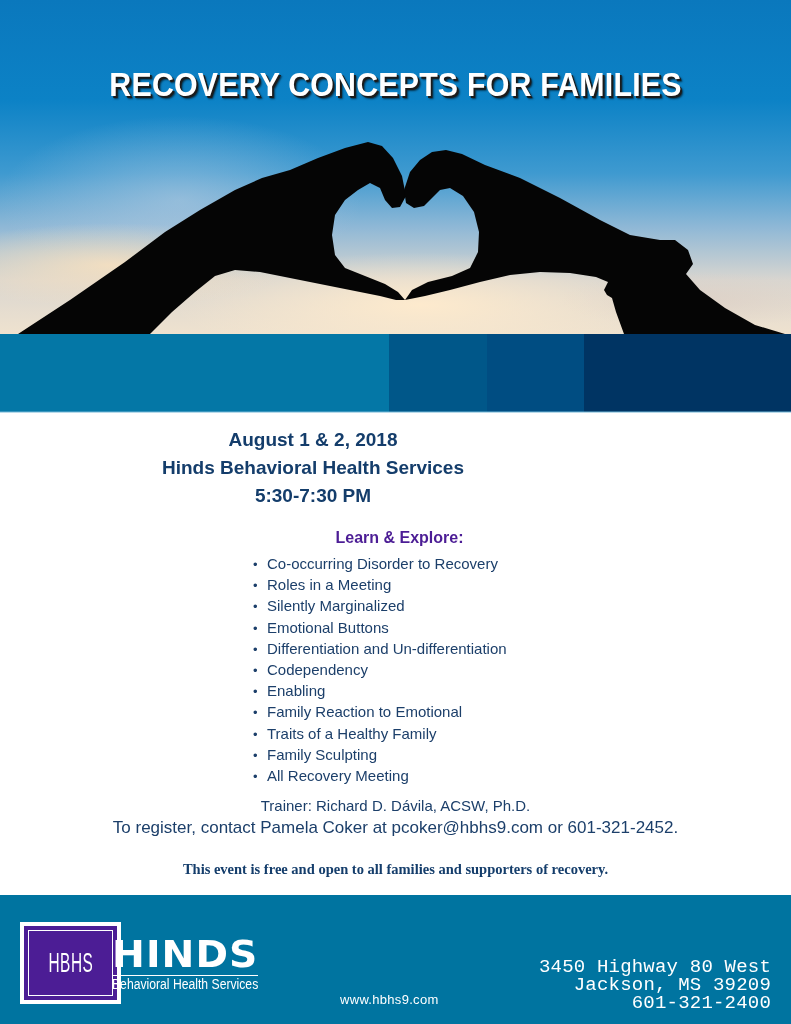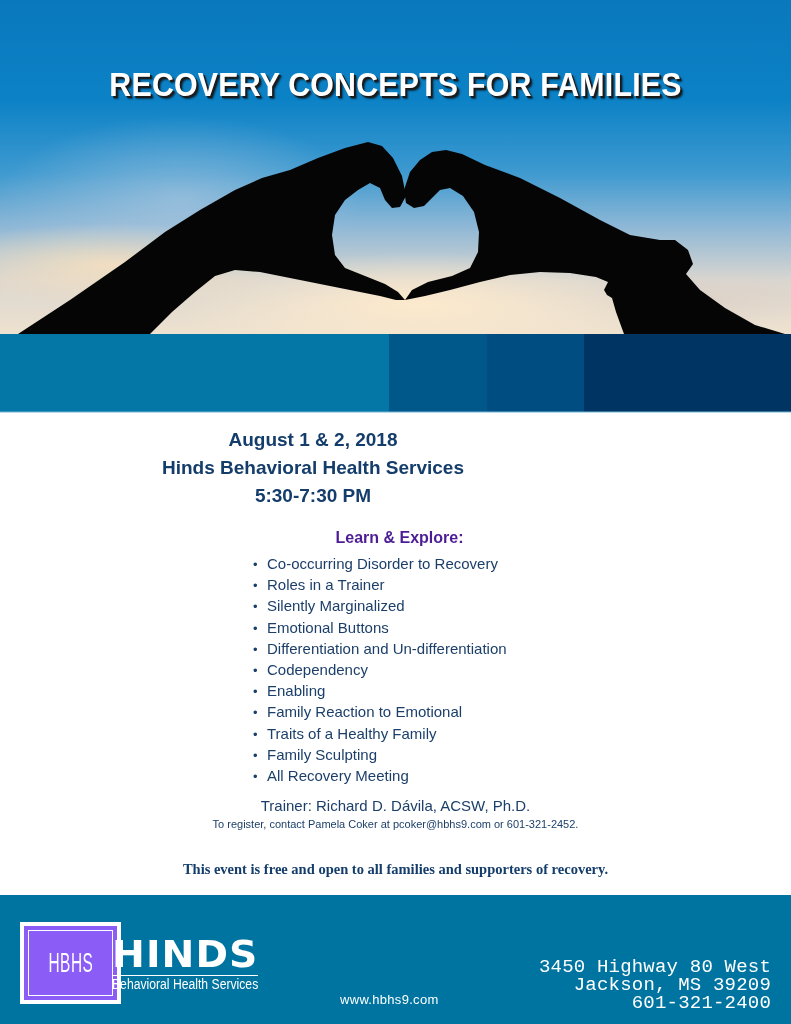--- a/index.html
+++ b/index.html
@@ -44,32 +44,32 @@
     .topics { position: absolute; left: 253px; top: 554px; list-style: none; color: #1c3f6a; }
     .topics li { font-size: 15px; line-height: 20.2px; white-space: nowrap; }
     .topics .bullet { display: inline-block; width: 14px; font-size: 13px; }
 
     .trainer {
       position: absolute; left: 0; top: 797px; width: 791px; text-align: center;
       color: #1c3f6a; font-size: 15px;
     }
     .register {
       position: absolute; left: 0; top: 818px; width: 791px; text-align: center;
-      color: #1c3f6a; font-size: 11px;
+      color: #1c3f6a; font-size: 17px;
     }
     .free-note {
       position: absolute; left: 0; top: 861px; width: 791px; text-align: center;
       color: #143d6b; font-size: 14.5px; font-weight: bold; font-family: Liberation Serif, serif;
     }
 
     
     .footer { position: absolute; left: 0; top: 895px; width: 791px; height: 129px; background: #0074a0; }
     .logo-box {
       position: absolute; left: 20px; top: 27px; width: 101px; height: 82px;
-      border: 4px solid #ffffff; background: #8b5cf6;
+      border: 4px solid #ffffff; background: #4c1d95;
     }
     .logo-box .inner {
       position: absolute; left: 4px; top: 4px; right: 4px; bottom: 4px; border: 1.5px solid #ffffff;
       display: flex; align-items: center; justify-content: center;
     }
     .logo-box .mark {
       color: #ffffff; font-size: 28px; font-family: "Liberation Sans Narrow", "Liberation Sans", sans-serif;
       transform: scaleX(0.55); letter-spacing: 1px; font-weight: normal;
     }
     .brand-name {
@@ -127,21 +127,21 @@
 <div class="details">
   <div class="line">August 1 &amp; 2, 2018</div>
   <div class="line">Hinds Behavioral Health Services</div>
   <div class="line">5:30-7:30 PM</div>
 </div>
 
 <div class="learn-heading">Learn &amp; Explore:</div>
 
 <ul class="topics">
   <li><span class="bullet">•</span><span>Co-occurring Disorder to Recovery</span></li>
-  <li><span class="bullet">•</span><span>Roles in a Trainer</span></li>
+  <li><span class="bullet">•</span><span>Roles in a Meeting</span></li>
   <li><span class="bullet">•</span><span>Silently Marginalized</span></li>
   <li><span class="bullet">•</span><span>Emotional Buttons</span></li>
   <li><span class="bullet">•</span><span>Differentiation and Un-differentiation</span></li>
   <li><span class="bullet">•</span><span>Codependency</span></li>
   <li><span class="bullet">•</span><span>Enabling</span></li>
   <li><span class="bullet">•</span><span>Family Reaction to Emotional</span></li>
   <li><span class="bullet">•</span><span>Traits of a Healthy Family</span></li>
   <li><span class="bullet">•</span><span>Family Sculpting</span></li>
   <li><span class="bullet">•</span><span>All Recovery Meeting</span></li>
 </ul>

